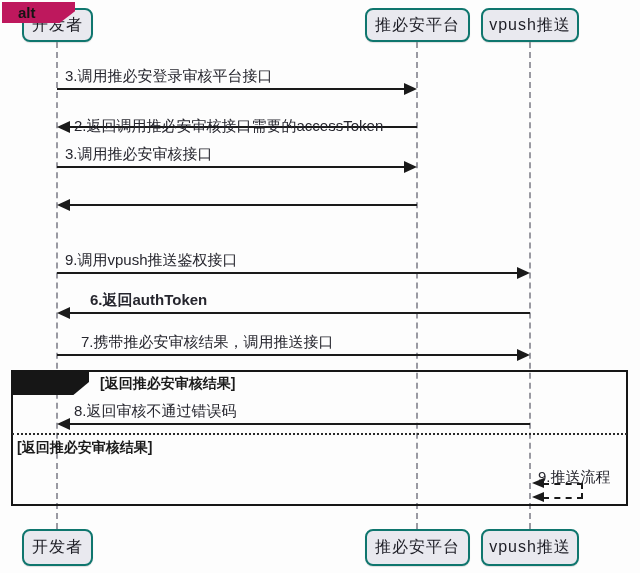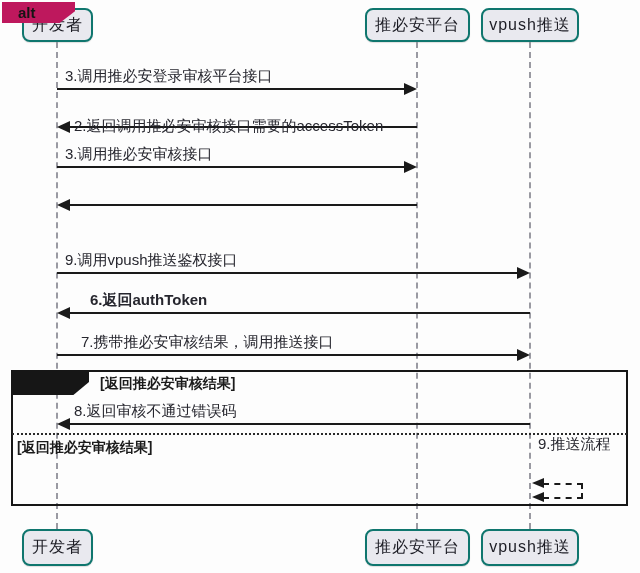--- a/index.html
+++ b/index.html
@@ -122,21 +122,21 @@
   <div class="op-outer"></div>
   <div class="op-inner">alt</div>
   <div class="guard" style="left:100px; top:375px;">[返回推必安审核结果]</div>
 
   <div class="msg-label" style="left:74px; top:402px;">8.返回审核不通过错误码</div>
   <div class="msg-line arrow-left" style="left:70px; top:423px; width:460px;"></div>
 
   <div class="alt-divider"></div>
   <div class="guard" style="left:17px; top:439px;">[返回推必安审核结果]</div>
 
-  <div class="msg-label" style="left:538px; top:435px;">9.推送流程</div>
+  <div class="msg-label" style="left:538px; top:468px;">9.推送流程</div>
   <div class="self-loop"></div>
   <div class="self-head" style="left:532px; top:478px;"></div>
   <div class="self-head" style="left:532px; top:492px;"></div>
 
   <div class="actor bottom" style="left:22px; top:529px; width:71px;">开发者</div>
   <div class="actor bottom" style="left:365px; top:529px; width:105px;">推必安平台</div>
   <div class="actor bottom" style="left:481px; top:529px; width:98px;">vpush推送</div>
 
 </div>
 

